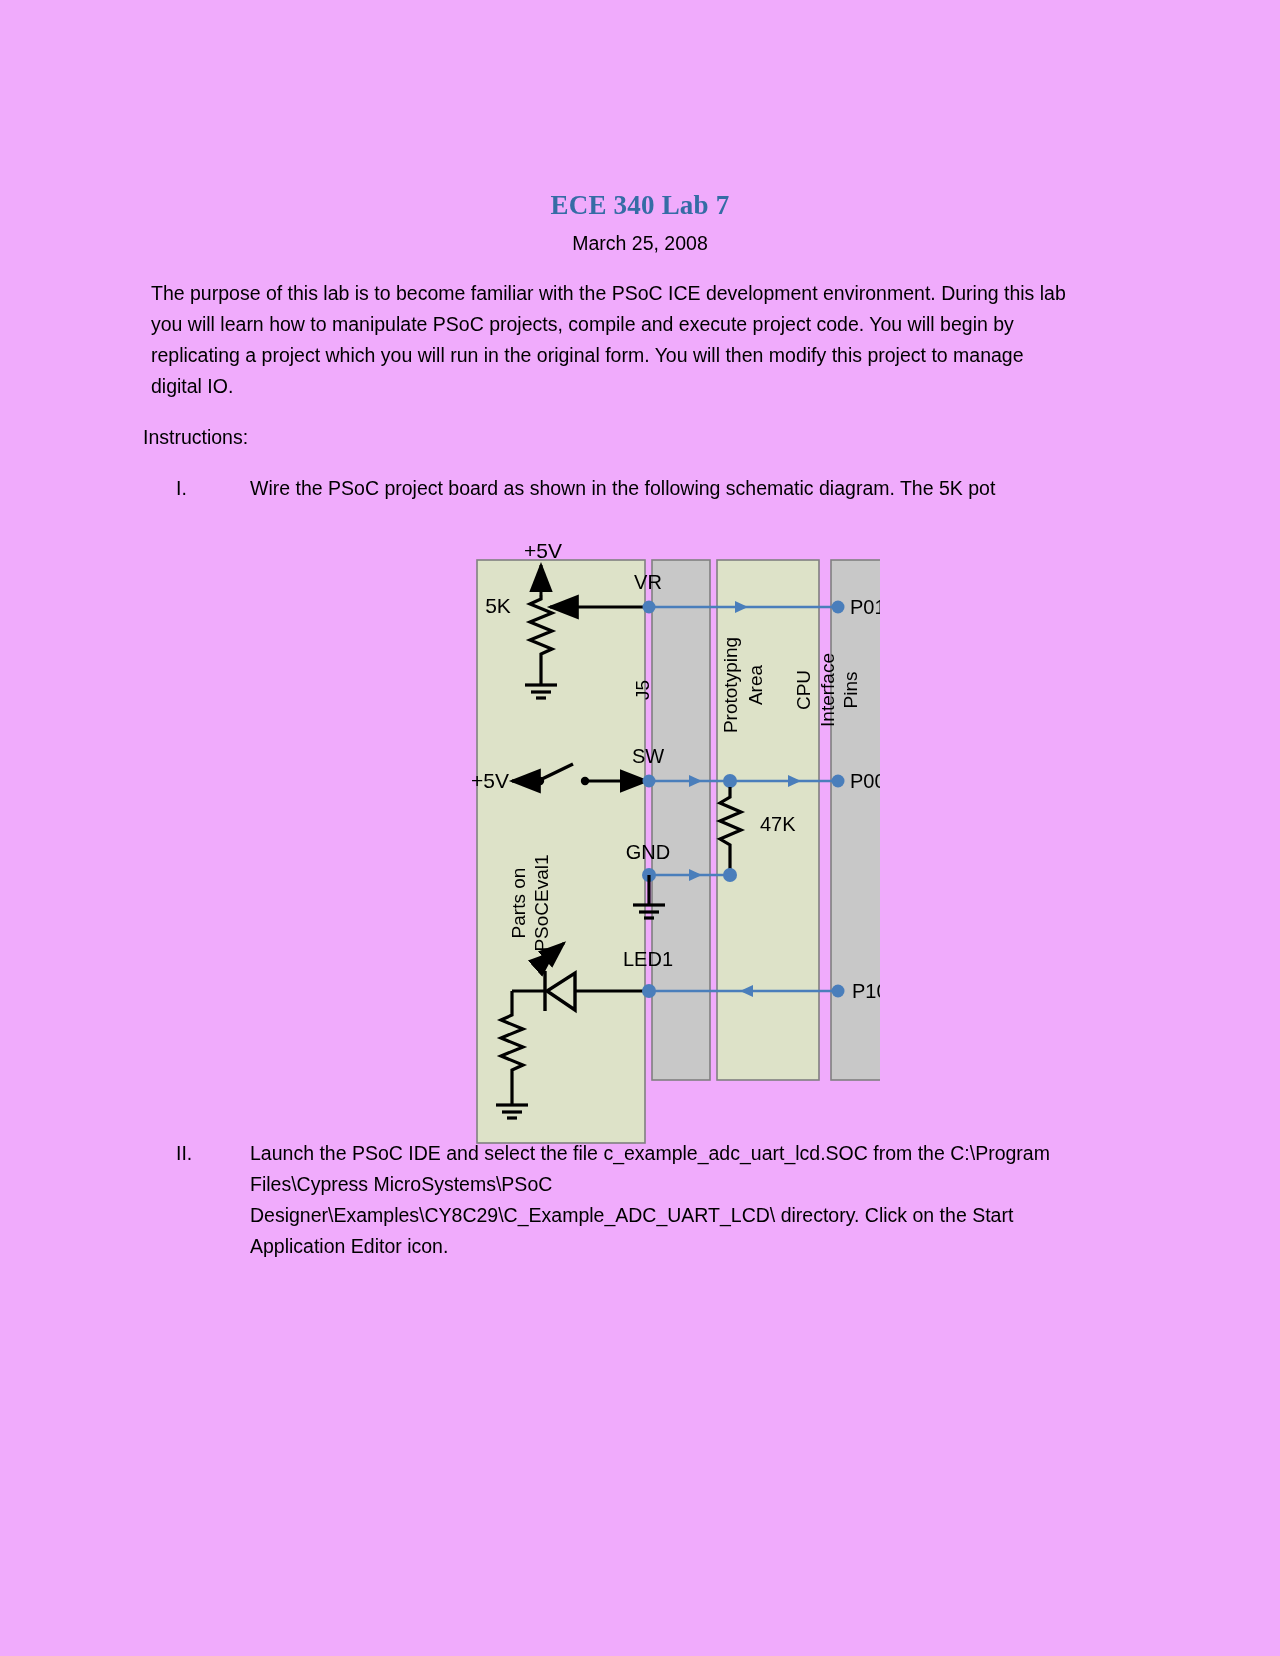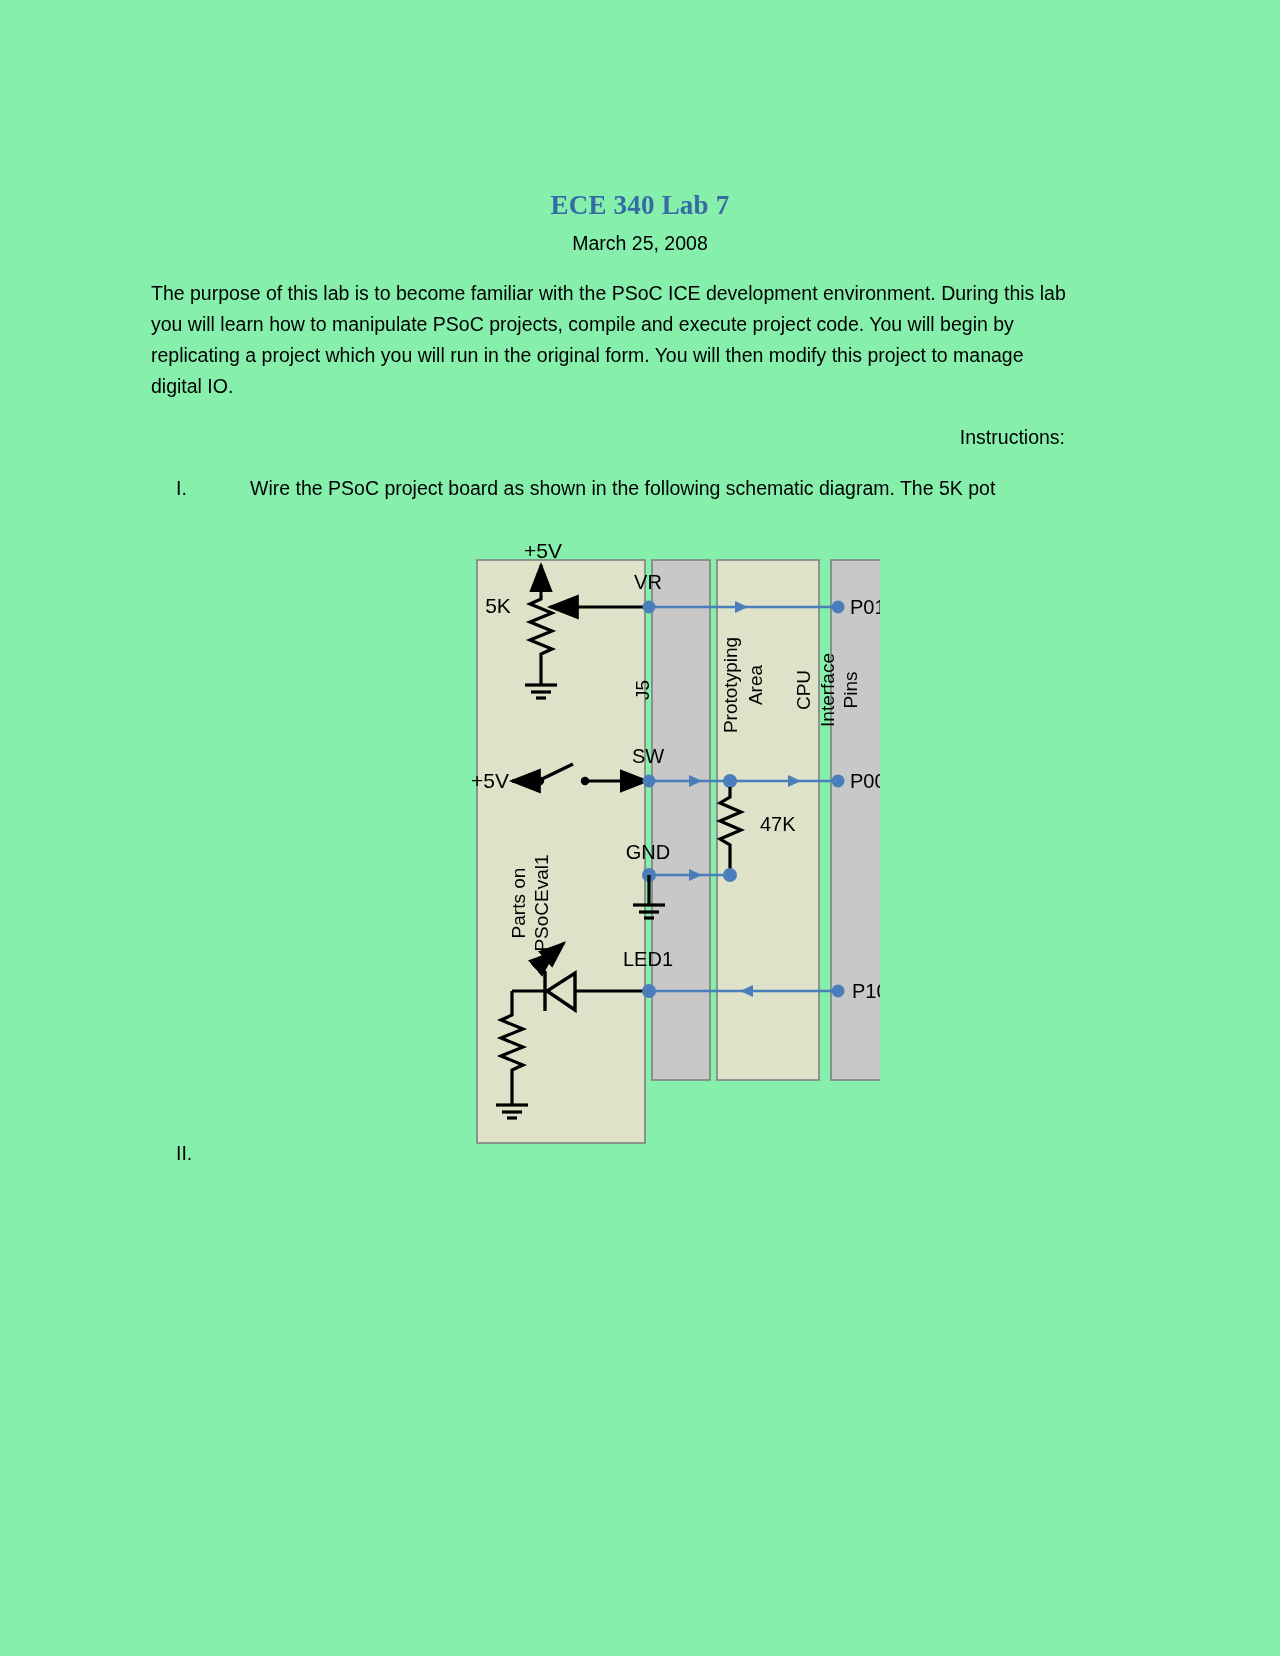--- a/index.html
+++ b/index.html
@@ -10,21 +10,21 @@
   body {
     width: 1280px;
     height: 1656px;
     position: relative;
     font-family: "Liberation Sans", sans-serif;
     color: #000000;
   }
   .page {
     position: absolute;
     inset: 0;
-    background: #86efac;
+    background: #f0abfc;
   }
 
   
   .doc-title {
     position: absolute;
     left: 0;
     top: 190px;
     width: 1280px;
     text-align: center;
     font-family: "Liberation Serif", serif;
@@ -47,21 +47,21 @@
   .para {
     position: absolute;
     left: 143px;
     width: 922px;
     font-size: 19.5px;
     line-height: 31px;
     color: #000;
     text-align: left;
   }
   #intro-para { top: 278px; margin-left: 8px; }
-  #instructions-label { top: 422px; text-align: right; }
+  #instructions-label { top: 422px; }
 
   
   .list-item {
     position: absolute;
     left: 143px;
     width: 935px;
     font-size: 19.5px;
     line-height: 31px;
   }
   .list-item .marker {
@@ -239,15 +239,16 @@
         <path d="M300,466 L313,460 L313,472 z" fill="#4a7ebb"></path>
         <circle cx="209" cy="466" r="7" fill="#4a7ebb"></circle>
         <circle cx="398" cy="466" r="6.5" fill="#4a7ebb"></circle>
       </g>
       <text x="412" y="473" font-family="Liberation Sans, sans-serif" font-size="20" fill="#000">P10</text>
     </svg>
   </div>
 
   <div class="list-item" id="item-2">
     <span class="marker">II.</span>
+    <span class="body">Launch the PSoC IDE and select the file  c_example_adc_uart_lcd.SOC  from the  C:\Program Files\Cypress MicroSystems\PSoC Designer\Examples\CY8C29\C_Example_ADC_UART_LCD\ directory.  Click on the  Start Application Editor icon.</span>
   </div>
 
 </div>
 
 </body></html>

